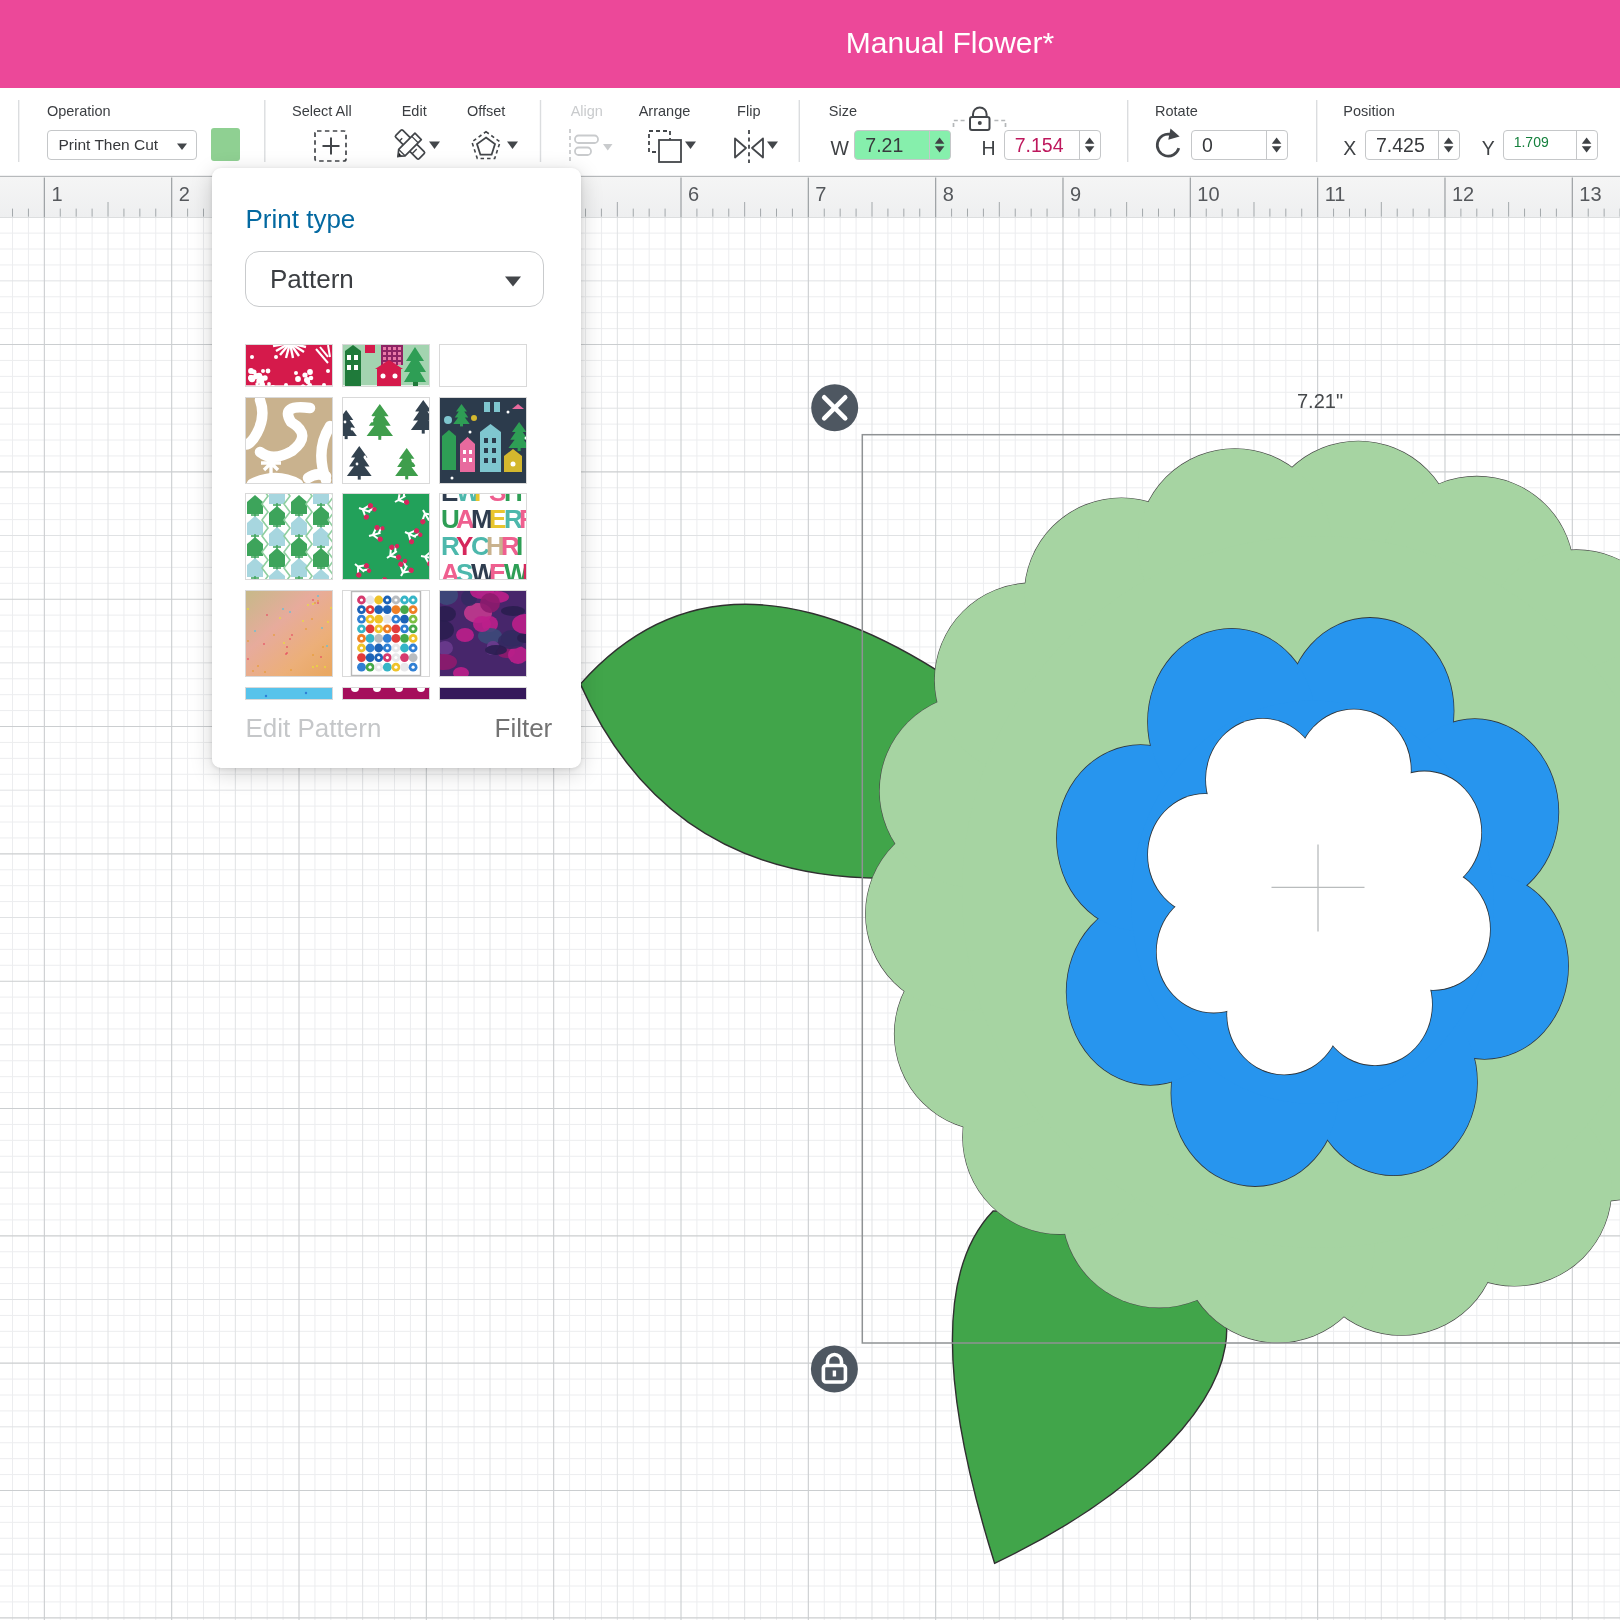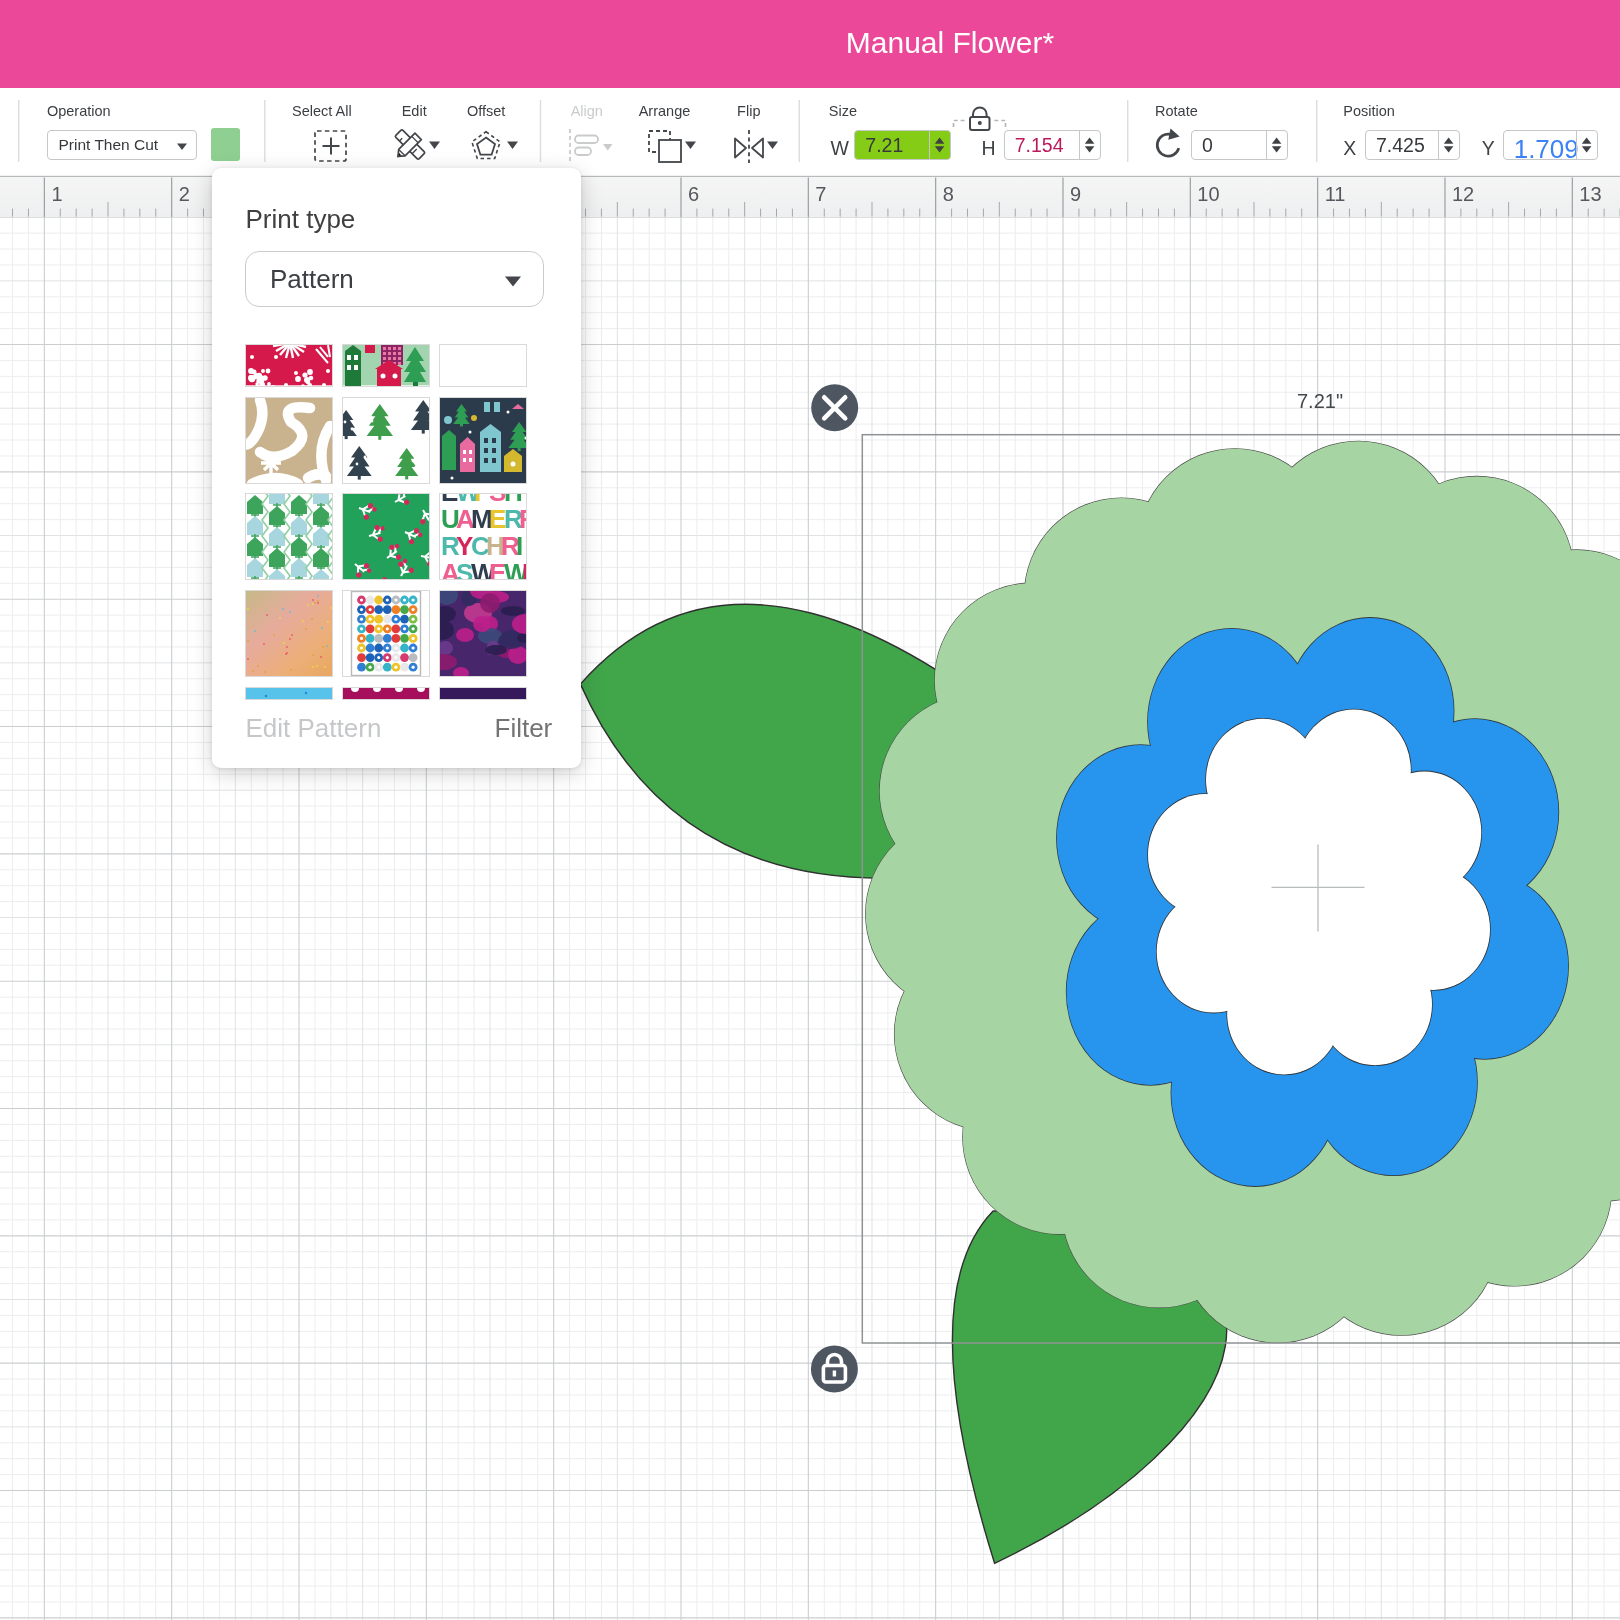--- a/index.html
+++ b/index.html
@@ -188,21 +188,21 @@
 <div class="lbl" style="left:570.7px;color:#c9cbcd">Align</div>
 <div class="lbl" style="left:638.7px">Arrange</div>
 <div class="lbl" style="left:737.1px">Flip</div>
 <div class="lbl" style="left:828.8px">Size</div>
 <div class="key" style="left:830.5px">W</div>
 <div class="key" style="left:981.6px">H</div>
 <div class="lbl" style="left:1155px">Rotate</div>
 <div class="lbl" style="left:1343.3px">Position</div>
 <div class="key" style="left:1343.3px">X</div>
 <div class="key" style="left:1481.7px">Y</div>
-<div style="position:absolute;left:854.3px;top:130px;width:97px;height:30px;border:1.4px solid #c5c7c9;border-radius:4px;background:#84cc16;box-sizing:border-box">
+<div style="position:absolute;left:854.3px;top:130px;width:97px;height:30px;border:1.4px solid #c5c7c9;border-radius:4px;background:#86efac;box-sizing:border-box">
 <span style="position:absolute;left:10px;top:3px;font-size:19.5px;color:#37393c">7.21</span>
 <div style="position:absolute;right:0;top:0;bottom:0;width:20px;border-left:1.4px solid #c5c7c9">
 <svg width="20" height="28" style="position:absolute;left:0;top:0">
 <path d="M9.6 6.5 l4.8 6.2 h-9.6 z" fill="#3f4245"></path>
         <path d="M9.6 21.5 l4.8 -6.2 h-9.6 z" fill="#3f4245"></path>
 </svg>
     </div>
   </div>
 <div style="position:absolute;left:1003.7px;top:130px;width:97px;height:30px;border:1.4px solid #c5c7c9;border-radius:4px;background:#fff;box-sizing:border-box">
 <span style="position:absolute;left:10px;top:3px;font-size:19.5px;color:#be185d">7.154</span>
@@ -225,30 +225,30 @@
 <div style="position:absolute;left:1365px;top:130px;width:95px;height:30px;border:1.4px solid #c5c7c9;border-radius:4px;background:#fff;box-sizing:border-box">
 <span style="position:absolute;left:10px;top:3px;font-size:19.5px;color:#37393c">7.425</span>
 <div style="position:absolute;right:0;top:0;bottom:0;width:20px;border-left:1.4px solid #c5c7c9">
 <svg width="20" height="28" style="position:absolute;left:0;top:0">
 <path d="M9.6 6.5 l4.8 6.2 h-9.6 z" fill="#3f4245"></path>
         <path d="M9.6 21.5 l4.8 -6.2 h-9.6 z" fill="#3f4245"></path>
 </svg>
     </div>
   </div>
 <div style="position:absolute;left:1502.7px;top:130px;width:95px;height:30px;border:1.4px solid #c5c7c9;border-radius:4px;background:#fff;box-sizing:border-box">
-<span style="position:absolute;left:10px;top:3px;font-size:26px;color:#3b82f6">1.709</span>
+<span style="position:absolute;left:10px;top:3px;font-size:14px;color:#15803d">1.709</span>
 <div style="position:absolute;right:0;top:0;bottom:0;width:20px;border-left:1.4px solid #c5c7c9">
 <svg width="20" height="28" style="position:absolute;left:0;top:0">
 <path d="M9.6 6.5 l4.8 6.2 h-9.6 z" fill="#3f4245"></path>
         <path d="M9.6 21.5 l4.8 -6.2 h-9.6 z" fill="#3f4245"></path>
 </svg>
     </div>
   </div>
 <div style="position:absolute;left:211.5px;top:168px;width:369.5px;height:600px;background:#fff;border-radius:9px;box-shadow:0 5px 22px rgba(0,0,0,0.18),0 1px 4px rgba(0,0,0,0.10)">
-    <div style="position:absolute;left:34px;top:36px;font-size:26px;color:#404040">Print type</div>
+    <div style="position:absolute;left:34px;top:36px;font-size:26px;color:#0369a1">Print type</div>
     <div style="position:absolute;left:33.5px;top:83px;width:299px;height:56px;border:1.5px solid #c9cbcd;border-radius:14px;box-sizing:border-box">
       <span style="position:absolute;left:24px;top:12px;font-size:26px;color:#3b3e42">Pattern</span>
       <svg width="18" height="13" style="position:absolute;right:21px;top:23px">
         <path d="M1 1.5 h16 l-8 10 z" fill="#43464a"></path>
       </svg>
     </div>
     <div style="position:absolute;left:33.5px;top:176.3px;width:88px;height:42.3px;border:1px solid #d9d9d9;box-sizing:border-box;overflow:hidden">
       <svg style="display:block" width="86" height="40.3" viewBox="0 0 86 40.3">
         <rect width="86" height="40.3" fill="#d51a4b"></rect>
         <g fill="#fff">

